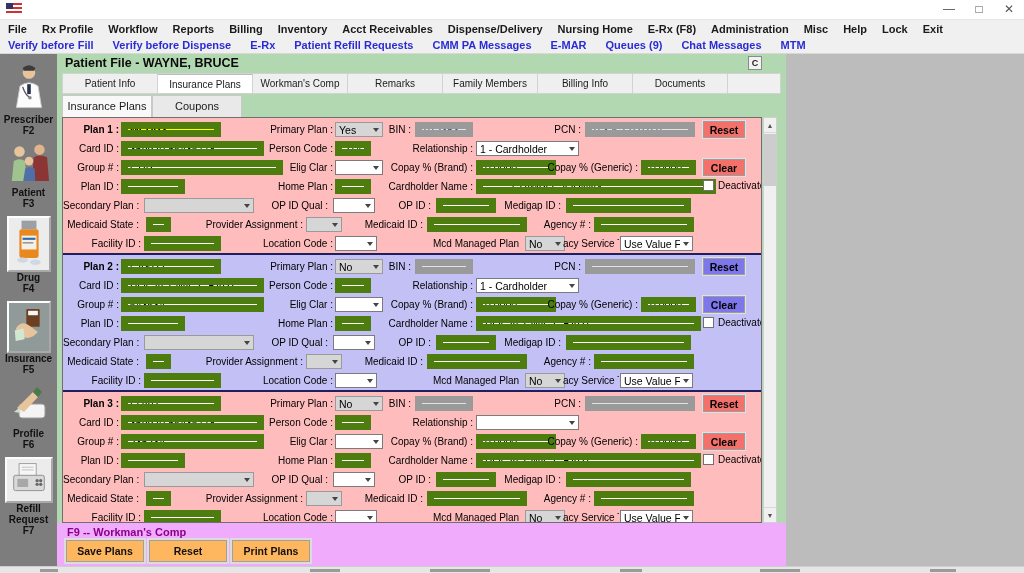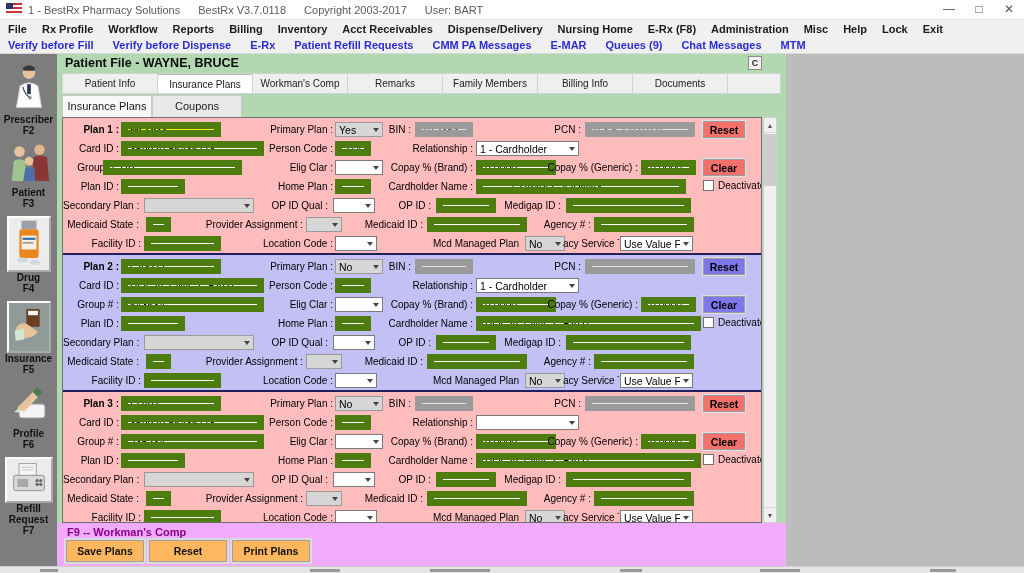--- a/index.html
+++ b/index.html
@@ -92,26 +92,20 @@
 
   <div class="titlebar">
     <span class="flag">
       <svg width="16" height="12" viewBox="0 0 16 12">
           <rect width="16" height="12" fill="#fff"></rect>
           <rect y="0" width="16" height="2" fill="#c33"></rect>
           <rect y="4" width="16" height="2" fill="#c33"></rect>
           <rect y="8" width="16" height="2" fill="#c33"></rect>
           <rect width="7" height="6" fill="#336"></rect>
         </svg>
-    </span>
-    <span class="title-text">
-      <span>1 - BestRx Pharmacy Solutions</span>
-      <span>BestRx V3.7.0118</span>
-      <span>Copyright 2003-2017</span>
-      <span>User: BART</span>
     </span>
     <span class="win-controls">
       <span>—</span>
       <span>□</span>
       <span>✕</span>
     </span>
   </div>
 
   <div class="menubar">
     <span class="menu-item">File</span>
@@ -277,40 +271,40 @@
       <input class="inp" style="left: 272px; width: 36px;" value="214">
       <span class="lbl" style="left:305px;width:105px">Relationship :</span>
       <span class="sel" style="left:413px;width:103px">
                 <i class="sv">1 - Cardholder</i>
                 <i class="arr"></i>
               </span>
     </div>
 
     <div class="prow" style="top:41px">
       <span class="lbl" style="left:0;width:56px">Group # :</span>
-      <input class="inp" style="left: 40px; width: 139px;" value="GRP">
+      <input class="inp" style="left: 58px; width: 162px;" value="GRP">
       <span class="lbl" style="left:180px;width:90px">Elig Clar :</span>
       <span class="sel" style="left:272px;width:48px">
                 <i class="sv"></i>
                 <i class="arr"></i>
               </span>
       <span class="lbl" style="left:305px;width:105px">Copay % (Brand) :</span>
       <input class="inp" style="left: 413px; width: 80px;" value="0.0000">
       <span class="lbl" style="left:470px;width:105px">Copay % (Generic) :</span>
       <input class="inp" style="left: 578px; width: 55px;" value="0.0000">
       <span class="pbtn" style="left:640px;width:42px">Clear</span>
     </div>
 
     <div class="prow" style="top:60px">
       <span class="lbl" style="left:0;width:56px">Plan ID :</span>
       <input class="inp" style="left: 58px; width: 64px;" value="">
       <span class="lbl" style="left:180px;width:90px">Home Plan :</span>
       <input class="inp" style="left: 272px; width: 36px;" value="">
       <span class="lbl" style="left:305px;width:105px">Cardholder Name :</span>
-      <input class="inp" style="left: 413px; width: 210px; padding-left: 29px;" value="CHIMPO, JOHNNY">
+      <input class="inp" style="left: 413px; width: 240px; padding-left: 29px;" value="CHIMPO, JOHNNY">
       <span class="deact" style="left:640px">
         <span class="cb"></span>
         <span class="cbl">Deactivate</span>
       </span>
     </div>
 
     <div class="prow" style="top:79px">
       <span class="lbl" style="left:0;width:76px">Secondary Plan :</span>
       <span class="sel gray" style="left:81px;width:110px">
                 <i class="sv"></i>

